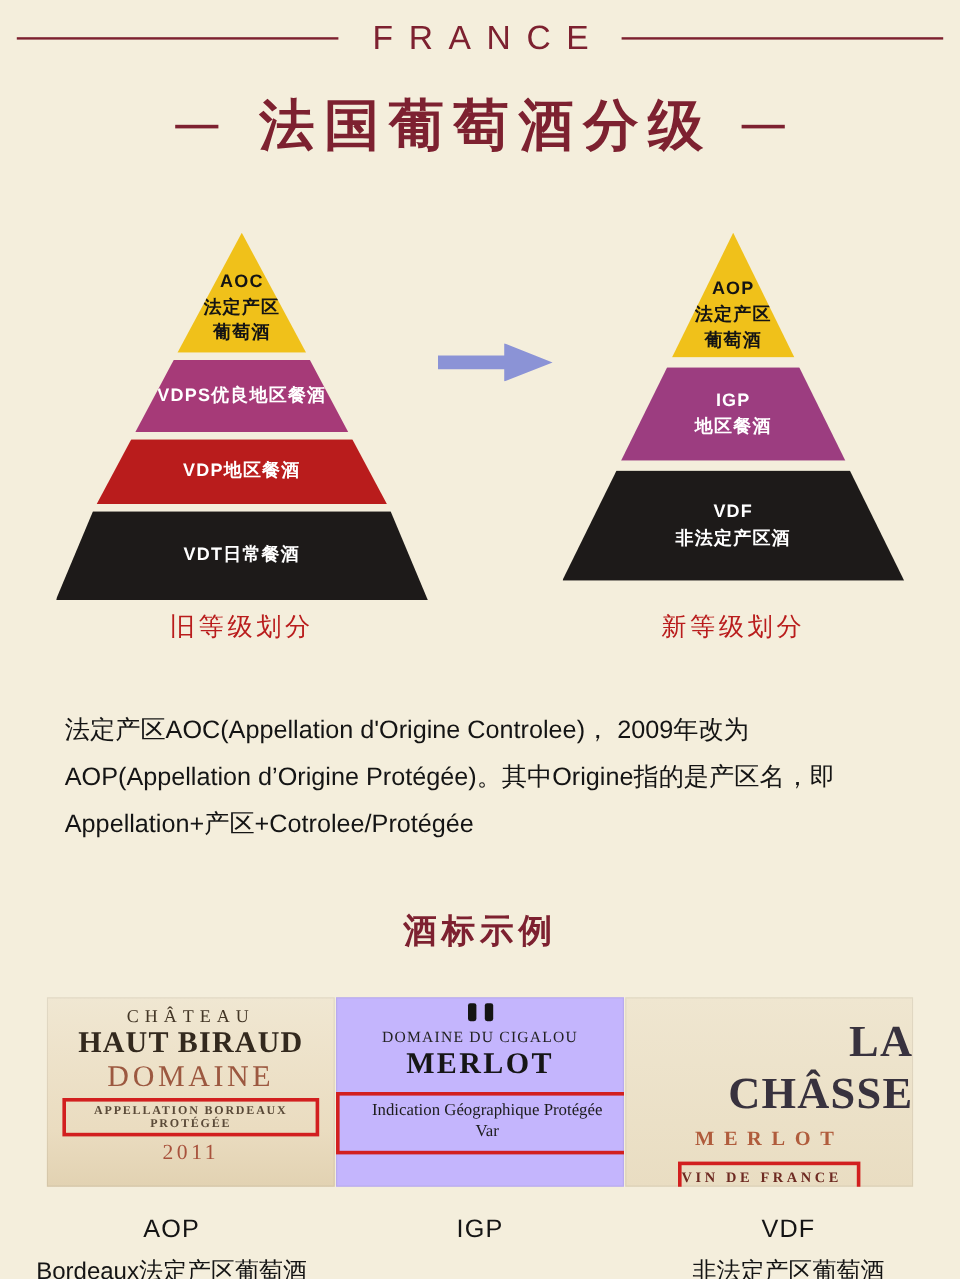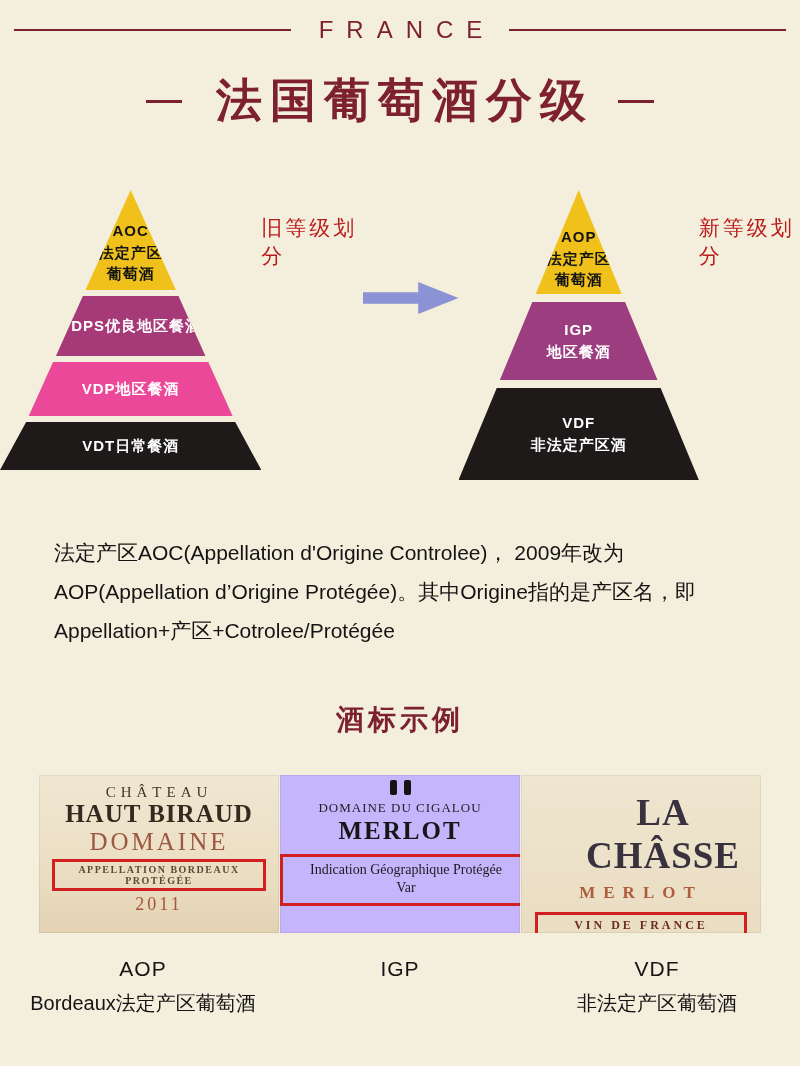--- a/index.html
+++ b/index.html
@@ -7,37 +7,37 @@
   body {
     background:#f4eedc;
     font-family:"Liberation Sans", sans-serif;
     overflow:hidden;
     position:relative;
   }
 
   
   .france-row { display:flex; align-items:center; padding:16px 14px 0 14px; }
   .france-line { flex:1; height:2px; background:#7d2130; }
-  .france-text { font-size:24px; letter-spacing:13px; color:#5c2a2e; padding:0 14px 0 28px; font-weight:500;text-align:center; }
+  .france-text { font-size:28px; letter-spacing:13px; color:#5c2a2e; padding:0 14px 0 28px; font-weight:500;text-align:center; }
 
   .title-row { display:flex; align-items:center; justify-content:center; margin-top:26px;gap:16px; }
   .title-line { width:36px; height:3px; background:#7d2130; }
   .page-title { font-size:46px; font-weight:bold; letter-spacing:8px; padding:0 8px 0 18px; }
 
   
   .pyramids { display:flex; justify-content:center; align-items:flex-start; margin-top:58px; }
-  .pyr-block { display:flex; }
+  .pyr-block { display:flex; flex-direction:column; align-items:center; }
   .pyramid { position:relative; }
   .pyramid.old { width:310px; height:290px; }
   .pyramid.new { width:285px; height:290px; }
   .tier { position:absolute; left:0; width:100%; display:flex; flex-direction:column; align-items:center; justify-content:center; }
   .old .t1 { top:0;     height:100px; clip-path:polygon(50% 0, 67.3% 100%, 32.7% 100%); justify-content:flex-end; padding-bottom:5px; }
   .old .t2 { top:106px; height:60px;  clip-path:polygon(31.7% 0, 68.3% 0, 78.6% 100%, 21.4% 100%); }
   .old .t3 { top:172px; height:54px;  clip-path:polygon(20.3% 0, 79.7% 0, 89% 100%, 11% 100%); }
-  .old .t4 { top:232px; height:48px;  clip-path:polygon(10% 0, 90% 0, 100% 100%, 0 100%); }
+  .old .t4 { top:232px; height:74px;  clip-path:polygon(10% 0, 90% 0, 100% 100%, 0 100%); }
   .new .t1 { top:0;     height:104px; clip-path:polygon(50% 0, 67.9% 100%, 32.1% 100%); justify-content:flex-end; padding-bottom:3px; }
   .new .t2 { top:112px; height:78px;  clip-path:polygon(30.7% 0, 69.3% 0, 82.8% 100%, 17.2% 100%); }
   .new .t3 { top:198px; height:92px;  clip-path:polygon(15.9% 0, 84.1% 0, 100% 100%, 0 100%); }
   .tier-text { font-size:15px; font-weight:bold; text-align:center; white-space:pre-line; line-height:1.45; letter-spacing:1px; }
 
   .arrow-wrap { width:112px; display:flex; justify-content:center; margin-top:92px; }
   .block-arrow { width:96px; height:32px; clip-path:polygon(0 32%, 58% 32%, 58% 0, 100% 50%, 58% 100%, 58% 68%, 0 68%); }
 
   .pyr-caption { margin-top:24px; font-size:21px; color:#b91c1c; letter-spacing:3px; }
 
@@ -59,23 +59,23 @@
   .c1-year { text-align:center; font-size:18px; color:#a8523c; margin-top:3px; letter-spacing:3px; }
 
   .card2 { background:#c4b5fd; }
   .c2-logo { display:flex; gap:7px; justify-content:center; margin-top:5px; }
   .c2-logo span { width:7px; height:15px; background:#141414; border-radius:2px; }
   .c2-domaine { font-size:13px; letter-spacing:1px; color:#222; text-align:center; margin-top:5px; }
   .c2-name { font-size:25px; font-weight:bold; color:#161616; text-align:center; letter-spacing:2px; margin-top:1px; }
   .c2-box { margin:9px auto 0; width:252px; border:3px solid #d21f1f; padding:4px 0 5px; text-align:center; font-size:14px; color:#1c1c1c; line-height:1.35; }
 
   .card3 { background:linear-gradient(180deg,#efe6d0, #e9ddc2); }
-  .c3-name { font-size:37px; font-weight:bold; color:#38323e; text-align:center; margin-top:16px; letter-spacing:1px;margin-left:44px; }
+  .c3-name { font-size:37px; font-weight:bold; color:#38323e; text-align:right; margin-top:16px; letter-spacing:1px;margin-left:44px; }
   .c3-grape { font-size:17px; color:#b05c3c; text-align:center; letter-spacing:8px; margin-top:6px; font-weight:bold; }
-  .c3-box { margin:9px auto 0; width:212px; border:3px solid #c52318; padding:3px 0; text-align:center; font-size:12px; letter-spacing:3px; color:#6e2a22; font-weight:bold; }
+  .c3-box { margin:9px auto 0; width:152px; border:3px solid #c52318; padding:3px 0; font-size:12px; letter-spacing:3px; color:#6e2a22; font-weight:bold; }
 
   .captions { display:flex; justify-content:center; gap:17px; margin-top:24px; padding:0 22px; }
   .caption-block { width:240px; text-align:center; }
   .cap-code { font-size:21px; color:#141414; letter-spacing:1px; }
   .cap-text { font-size:20px; color:#141414; margin-top:9px; }
 </style>
 </head>
 <body>
 
 <header>
@@ -96,21 +96,21 @@
   <div class="pyr-block">
     <div class="pyramid old">
       <div class="tier t1" style="background: rgb(240, 193, 26);">
         <span class="tier-text" style="color: rgb(20, 20, 20);">AOC
 法定产区
 葡萄酒</span>
       </div>
       <div class="tier t2" style="background: rgb(166, 58, 120);">
         <span class="tier-text" style="color: rgb(255, 255, 255);">VDPS优良地区餐酒</span>
       </div>
-      <div class="tier t3" style="background: #ec4899;">
+      <div class="tier t3" style="background: #b91c1c;">
         <span class="tier-text" style="color: rgb(255, 255, 255);">VDP地区餐酒</span>
       </div>
       <div class="tier t4" style="background: rgb(29, 26, 25);">
         <span class="tier-text" style="color: rgb(255, 255, 255);">VDT日常餐酒</span>
       </div>
     </div>
     <div class="pyr-caption">旧等级划分</div>
   </div>
 
   <div class="arrow-wrap">

